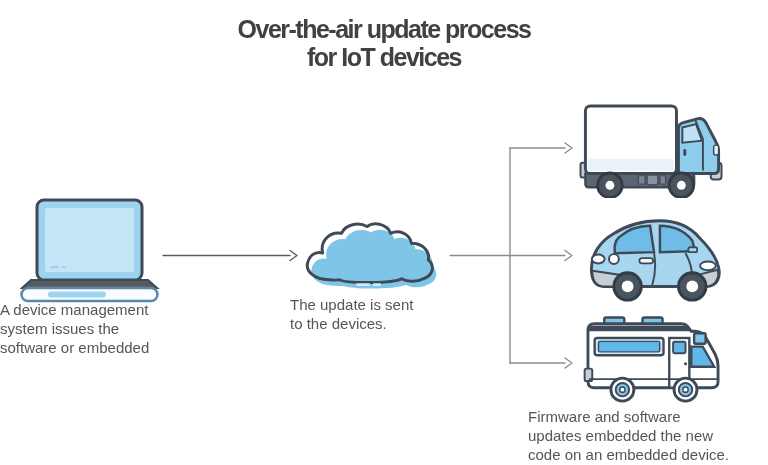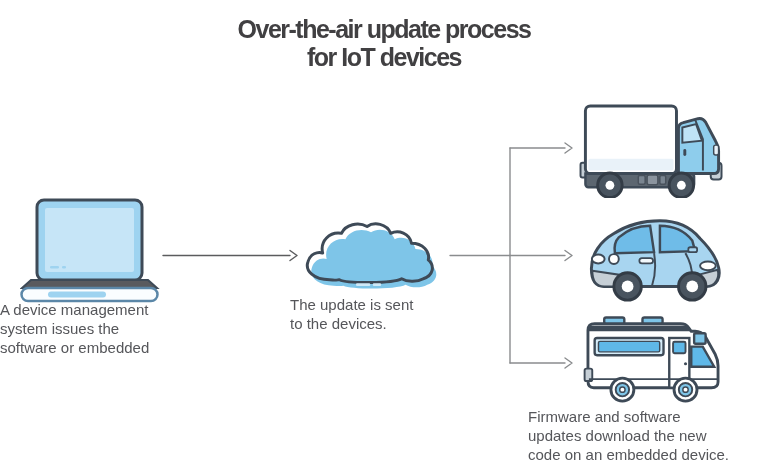--- a/index.html
+++ b/index.html
@@ -145,17 +145,17 @@
       <g>
         <circle cx="107" cy="77" r="12" fill="#FFFFFF" stroke="#3E4A57" stroke-width="3"></circle>
         <circle cx="107" cy="77" r="7" fill="#7EC5E8" stroke="#3E4A57" stroke-width="2"></circle>
         <circle cx="107" cy="77" r="2.8" fill="#FFFFFF" stroke="#3E4A57" stroke-width="1.5"></circle>
       </g>
     </svg>
   </div>
 
   <div class="caption" style="left:528px; top:407px; width:240px;">
     <span>Firmware and software</span>
-    <span>updates download the new</span>
+    <span>updates embedded the new</span>
     <span>code on an embedded device.</span>
   </div>
 
 </div>
 
 </body></html>

